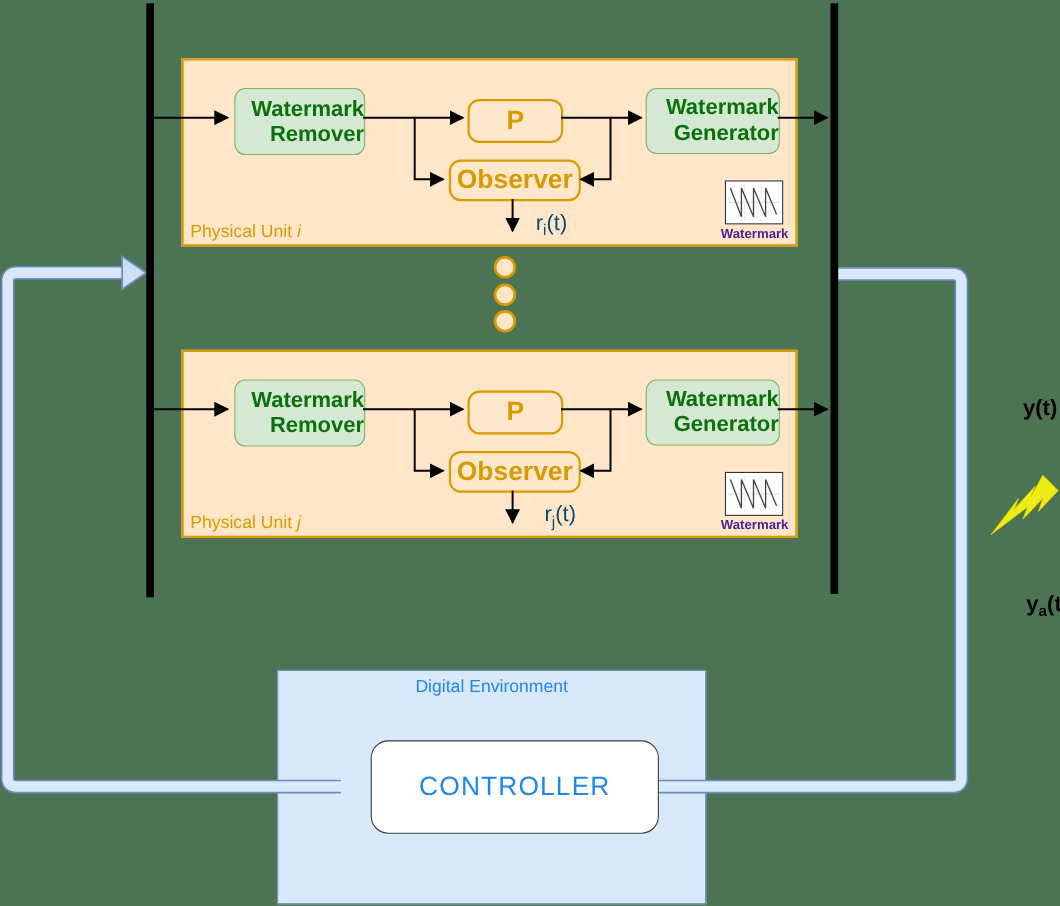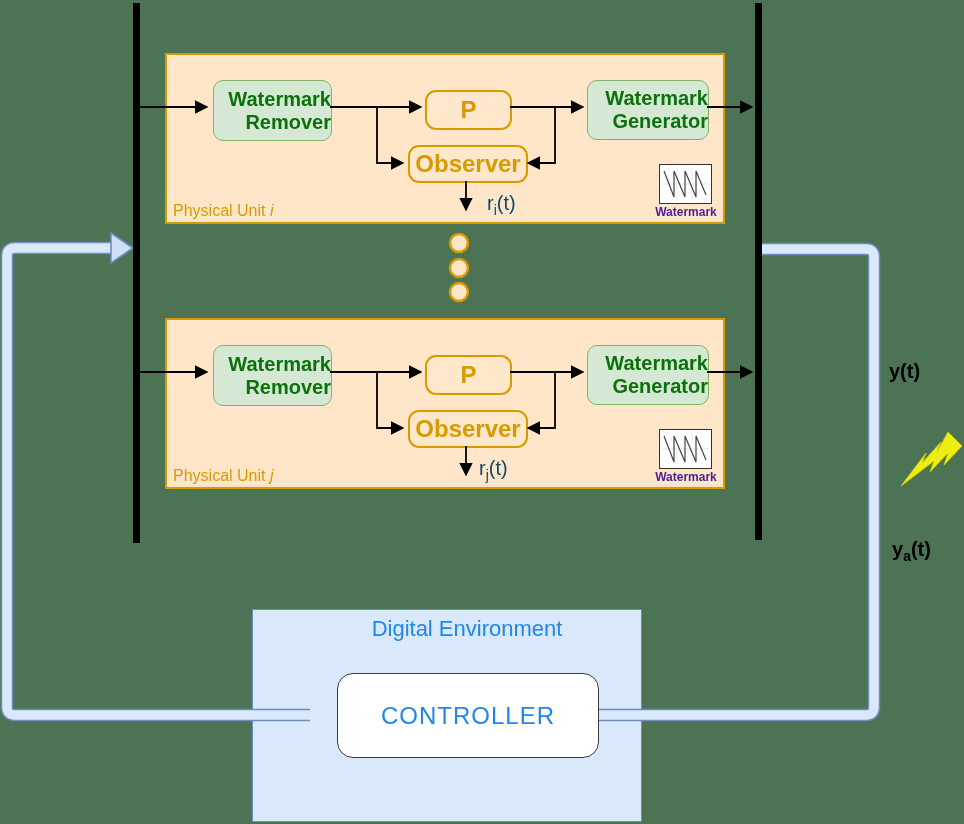--- a/index.html
+++ b/index.html
@@ -35,32 +35,32 @@
     position:absolute;background:#ffffff;border:1px solid #333;box-sizing:border-box;
   }
   .wm-caption{
     position:absolute;font-size:12px;color:#4c1d95;text-align:center;white-space:nowrap;font-weight:bold;
   }
   .residual{
     position:absolute;font-size:20px;color:#0c4a6e;white-space:nowrap;
   }
   .residual sub{font-size:14px;}
   .signal-label{
-    position:absolute;font-size:20px;font-weight:bold;color:#000;white-space:nowrap;
+    position:absolute;font-size:20px;font-weight:bold;color:#000;white-space:nowrap;margin-left:41px;
   }
   .signal-label sub{font-size:14px;}
   .bus-bar{position:absolute;width:7px;background:#000;}
   
   #digital-env{
     position:absolute;left:252px;top:609px;width:390px;height:213px;
     background:#DAE8FC;border:1.6px solid #6C8EBF;box-sizing:border-box;
   }
   #digital-env-title{
     position:absolute;left:0;top:6px;width:100%;text-align:center;
-    font-size:22px;color:#1E87EA;margin-left:20px;
+    font-size:16px;color:#1E87EA;
   }
   #controller{
     position:absolute;left:310px;top:673px;width:262px;height:85px;
     background:#ffffff;border:1.6px solid #3c3c3c;border-radius:16px;
     box-sizing:border-box;display:flex;align-items:center;justify-content:center;
     font-size:24px;letter-spacing:1px;color:#1E87EA;margin-left:27px;
   }
   .layer{position:absolute;left:0;top:0;pointer-events:none;}
 </style>
 </head>
@@ -131,21 +131,21 @@
     </div>
     <div class="wm-icon" style="left:492px;top:109px;width:53px;height:40px;">
       <svg width="51" height="38" viewBox="0 0 51 38">
         <line x1="2" y1="19" x2="49" y2="19" stroke="#e3e3e3" stroke-width="1"></line>
         <line x1="17" y1="2" x2="17" y2="36" stroke="#ededed" stroke-width="1"></line>
         <line x1="32" y1="2" x2="32" y2="36" stroke="#ededed" stroke-width="1"></line>
         <path d="M4,6 L14,32 L14,6 L25,32 L25,6 L36,32 L36,6 L46,30" fill="none" stroke="#444" stroke-width="1.2"></path>
       </svg>
     </div>
     <div class="wm-caption" style="left:481px;top:150px;width:76px;">Watermark</div>
-    <div class="residual" style="left:312px;top:137px;">
+    <div class="residual" style="left:328px;top:137px;">
       <span>r</span><sub>j</sub><span>(t)</span>
     </div>
     <div class="unit-title">
       <span>Physical Unit</span>&nbsp;<span class="var">j</span>
     </div>
   </div>
 
   <div id="controller">
     <span>CONTROLLER</span>
   </div>

